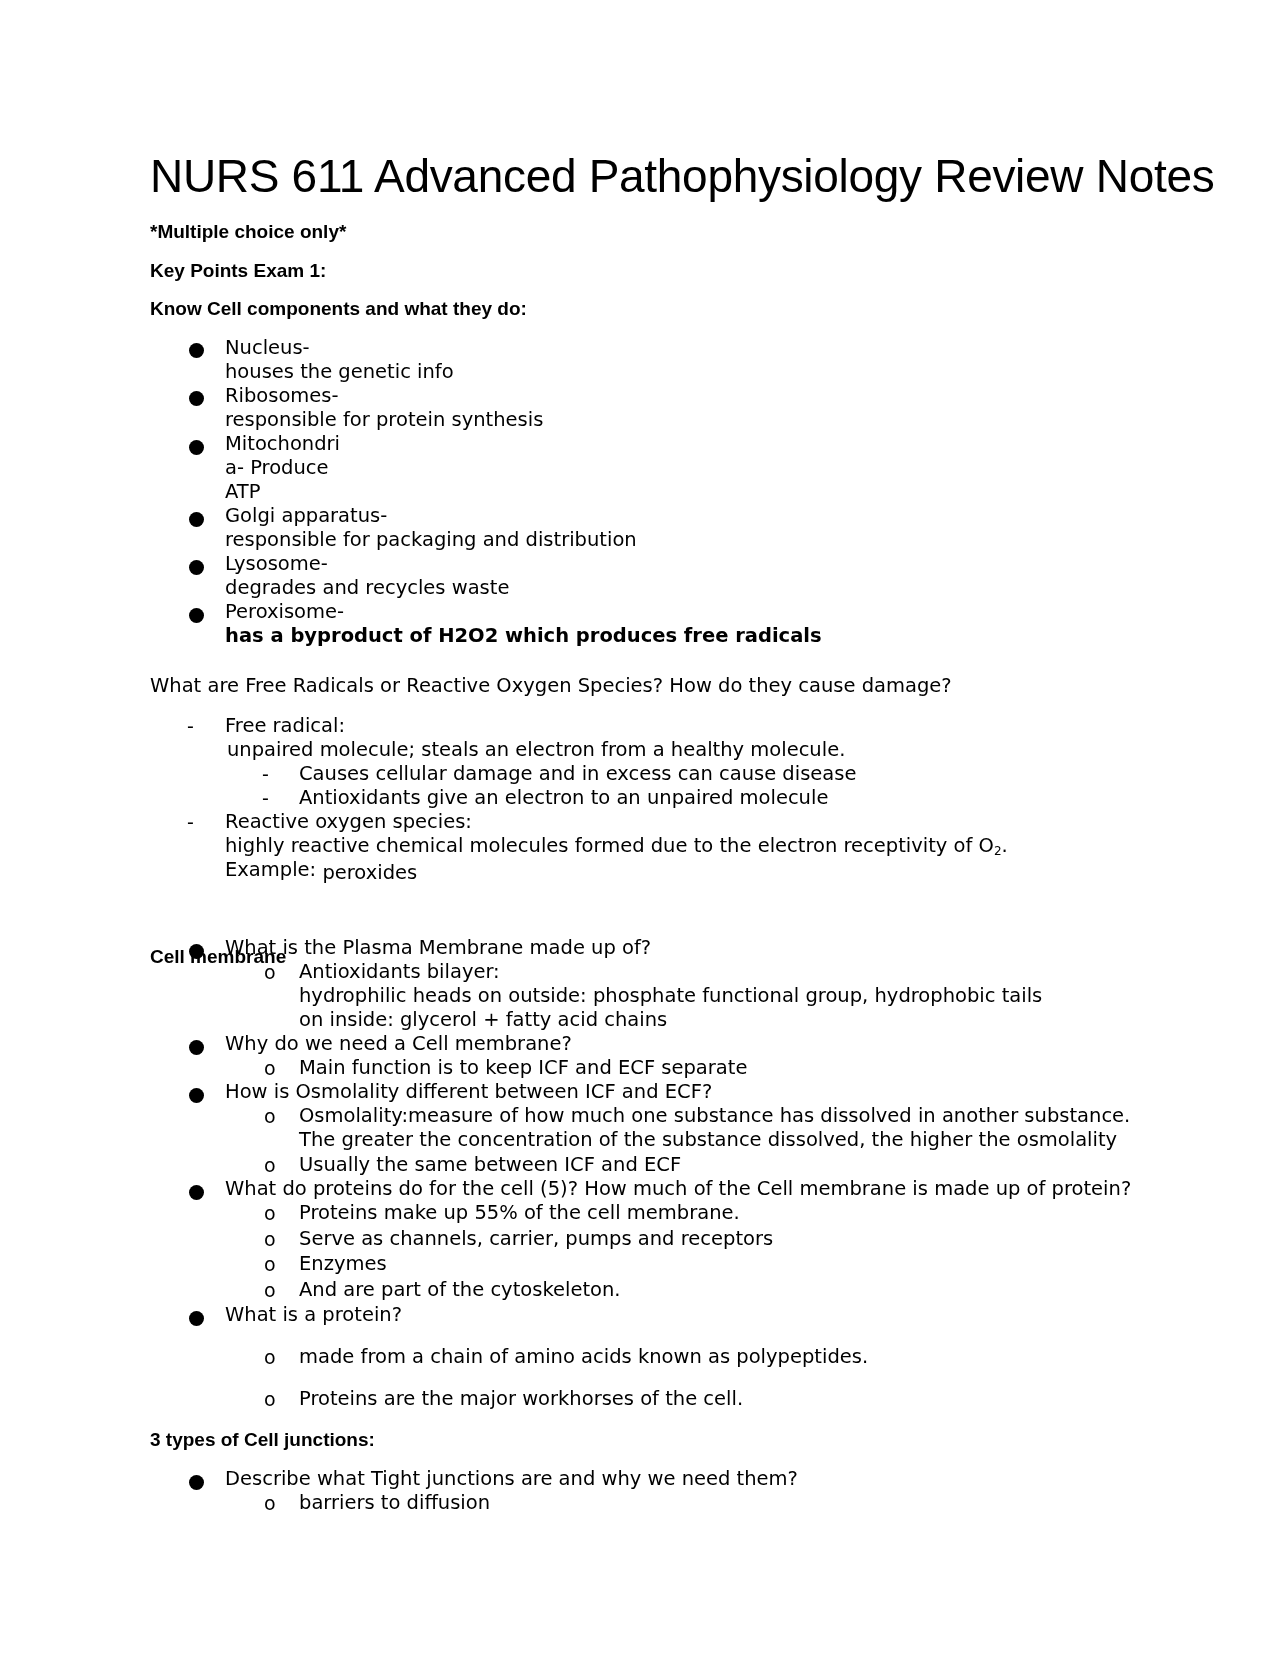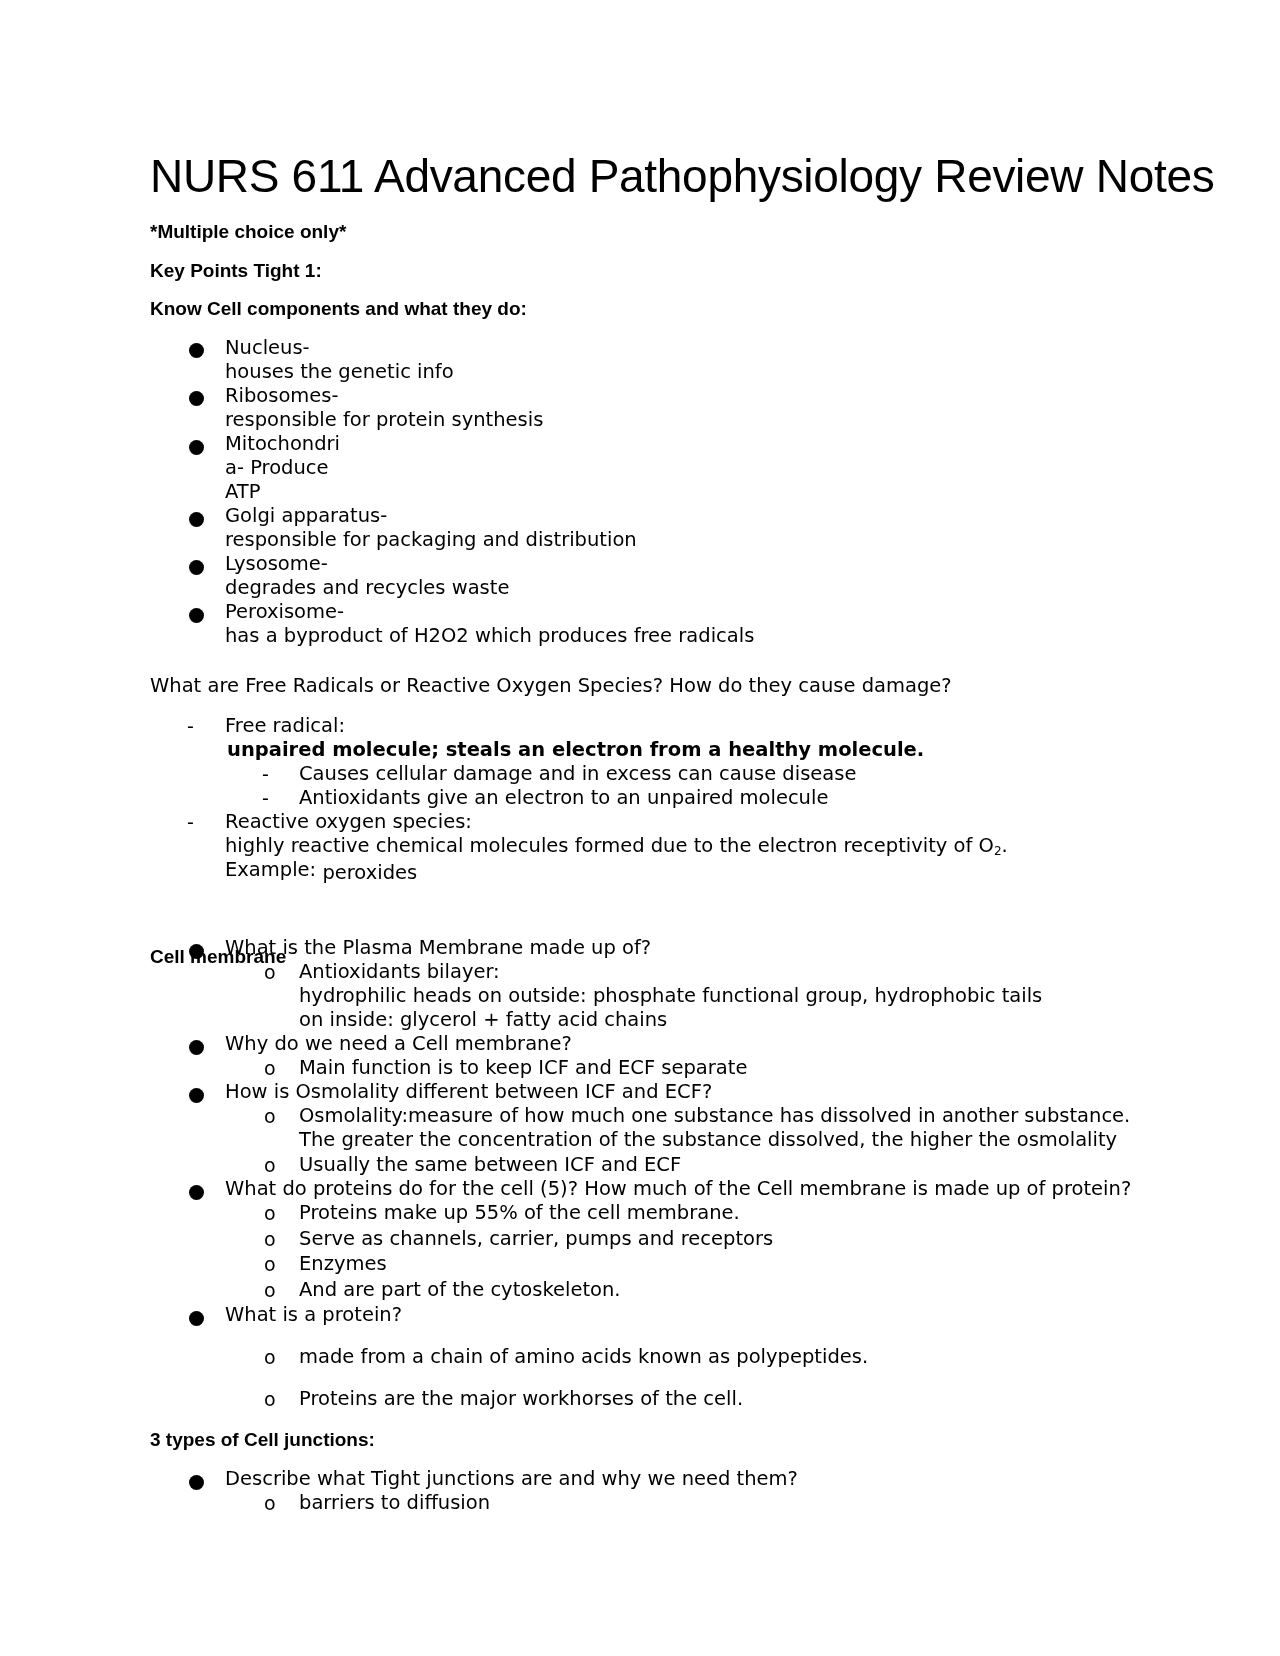--- a/index.html
+++ b/index.html
@@ -12,21 +12,21 @@
     .dot { position: absolute; width: 15px; height: 15px; border-radius: 50%; background: #000; }
     sub { font-size: 12px; vertical-align: -3px; }
   </style>
 </head>
 <body>
 
 <div class="page">
 
   <div class="title">NURS 611 Advanced Pathophysiology Review Notes</div>
   <div class="bold" style="top:220px;">*Multiple choice only*</div>
-  <div class="bold" style="top:259px;">Key Points Tight 1:</div>
+  <div class="bold" style="top:259px;">Key Points Exam 1:</div>
   <div class="bold" style="top:297px;">Know Cell components and what they do:</div>
 
   <div class="dot" style="left:189px;top:343px;"></div>
   <div class="txt" style="left:225px;top:336px;">Nucleus-</div>
   <div class="txt" style="left:225px;top:360px;">houses the genetic info</div>
 
   <div class="dot" style="left:189px;top:391px;"></div>
   <div class="txt" style="left:225px;top:384px;">Ribosomes-</div>
   <div class="txt" style="left:225px;top:408px;">responsible for protein synthesis</div>
 
@@ -38,27 +38,27 @@
   <div class="dot" style="left:189px;top:512px;"></div>
   <div class="txt" style="left:225px;top:504px;">Golgi apparatus-</div>
   <div class="txt" style="left:225px;top:528px;">responsible for packaging and distribution</div>
 
   <div class="dot" style="left:189px;top:560px;"></div>
   <div class="txt" style="left:225px;top:552px;">Lysosome-</div>
   <div class="txt" style="left:225px;top:576px;">degrades and recycles waste</div>
 
   <div class="dot" style="left:189px;top:608px;"></div>
   <div class="txt" style="left:225px;top:600px;">Peroxisome-</div>
-  <div class="txt" style="left:225px;top:624px;">has a byproduct of H2O2 which produces free radicals</div>
+  <div class="txt" style="left:225px;top:624px;font-weight:bold;">has a byproduct of H2O2 which produces free radicals</div>
 
   <div class="txt" style="left:150px;top:674px;">What are Free Radicals or Reactive Oxygen Species? How do they cause damage?</div>
 
   <div class="bullet" style="left:187px;top:714px;">-</div>
   <div class="txt" style="left:225px;top:714px;">Free radical:</div>
-  <div class="txt" style="left:227px;top:738px;font-weight:bold;">unpaired molecule; steals an electron from a healthy molecule.</div>
+  <div class="txt" style="left:227px;top:738px;">unpaired molecule; steals an electron from a healthy molecule.</div>
   <div class="bullet" style="left:262px;top:762px;">-</div>
   <div class="txt" style="left:299px;top:762px;">Causes cellular damage and in excess can cause disease</div>
   <div class="bullet" style="left:262px;top:786px;">-</div>
   <div class="txt" style="left:299px;top:786px;">Antioxidants give an electron to an unpaired molecule</div>
 
   <div class="bullet" style="left:187px;top:810px;">-</div>
   <div class="txt" style="left:225px;top:810px;">Reactive oxygen species:</div>
   <div class="txt" style="left:225px;top:834px;"><span>highly reactive chemical molecules formed due to the electron receptivity of O</span><sub>2</sub><span>.</span></div>
   <div class="txt" style="left:225px;top:858px;"><span>Example:</span> <span style="position:relative;top:3px;">peroxides</span></div>
 

